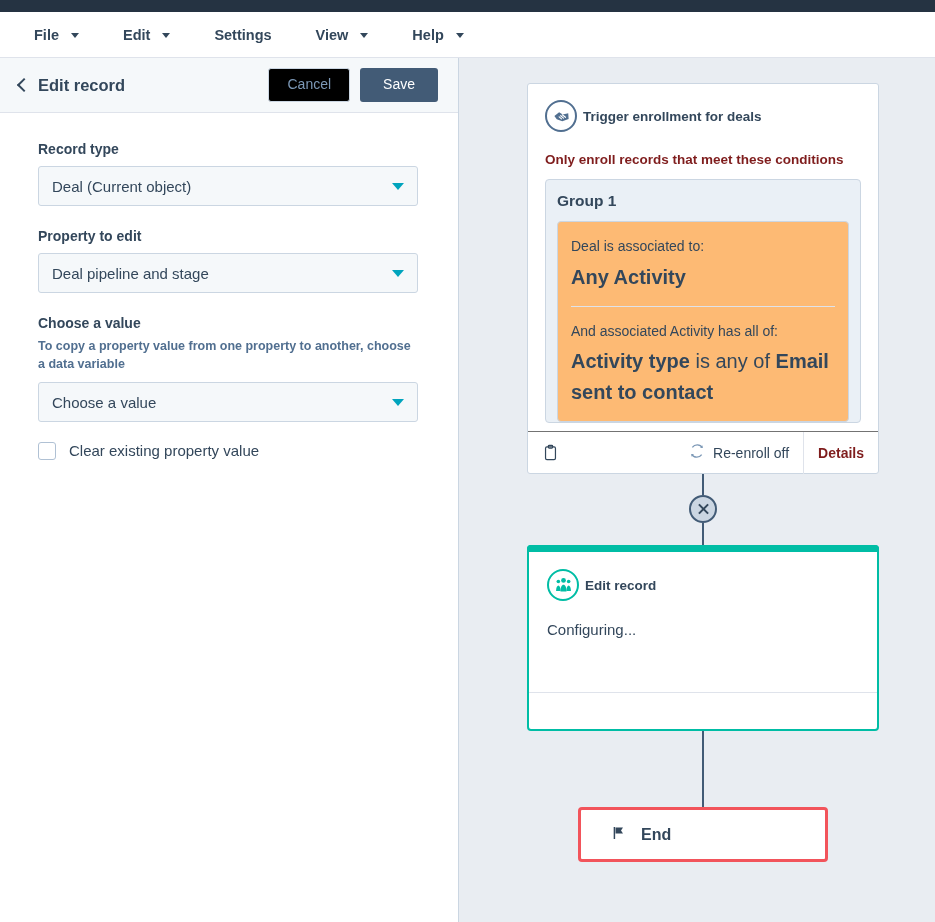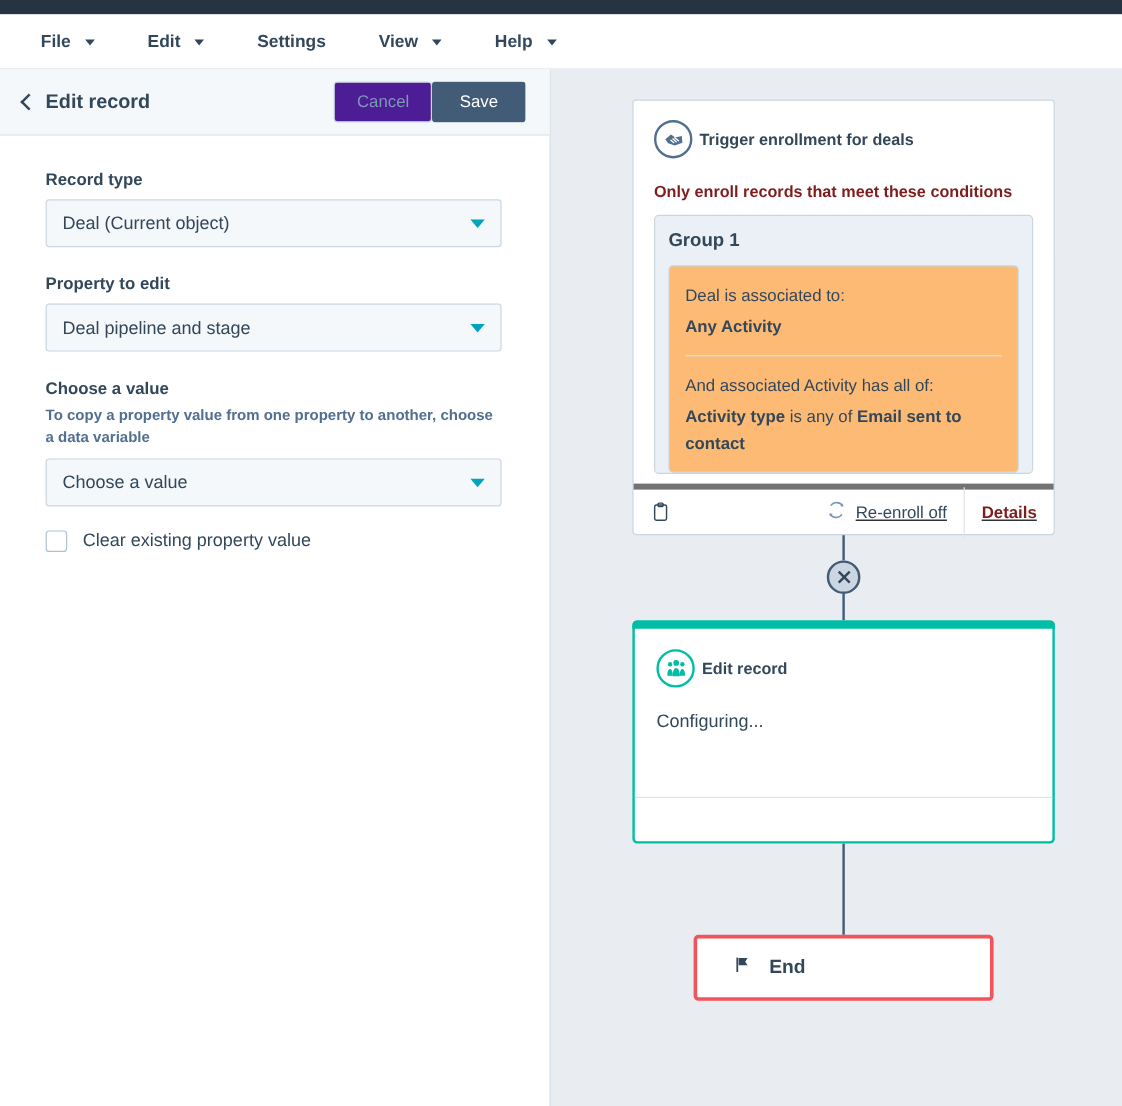--- a/index.html
+++ b/index.html
@@ -64,21 +64,22 @@
     transform: rotate(45deg);
   }
   .panel-title { font-size: 16.5px; font-weight: 700; color: #33475b; flex: 1 1 auto; }
   .btn {
     font-family: "Liberation Sans", sans-serif;
     font-size: 14px; border-radius: 3px; cursor: pointer;
     padding: 8px 18px; border: 1px solid transparent;
     line-height: 1.1;
   }
   .btn-cancel {
-    background: #4c1d95; color: #7c98b6; border-color: #cbd6e2;
+    background: #000000; color: #7c98b6; border-color: #cbd6e2;
+    margin-right: 10px;
   }
   .btn-save { background: #425b76; color: #ffffff; font-weight: 400; padding: 8px 22px; }
 
   .panel-body { flex: 1 1 auto; padding: 28px 38px; overflow: hidden; }
   .field { margin-bottom: 22px; }
   .field-label { font-size: 14px; font-weight: 700; color: #33475b; margin-bottom: 9px; }
   .field-help { font-size: 12.5px; font-weight: 700; color: #516f90; line-height: 1.45; margin: -3px 0 9px 0; }
   .select {
     position: relative; height: 40px; width: 380px;
     background: #f5f8fa; border: 1px solid #cbd6e2; border-radius: 3px;
@@ -129,25 +130,25 @@
   }
   .group-title { font-size: 15.5px; font-weight: 700; color: #33475b; margin-bottom: 11px; }
   .cond-box {
     background: #fdba74; border: 1px solid #cbd6e2; border-radius: 4px;
     padding: 0 13px;
   }
   .cond-block { padding: 14px 0 13px 0; }
   .cond-block + .cond-block { border-top: 1px solid #dfe3eb; }
   .cond-lead { font-size: 14px; color: #33475b; line-height: 1.55; }
   .cond-strong { font-weight: 700; }
-  .cond-line { font-size: 14px; color: #33475b; line-height: 1.55; margin-top: 4px; }
+  .cond-line { font-size: 20px; color: #33475b; line-height: 1.55; margin-top: 4px; }
 
   .card-footer {
-    border-top: 5px solid #737373;
-    height: 42px; display: flex; align-items: center; padding: 0 0 0 14px; text-decoration: underline;
+    border-top: 1px solid #737373;
+    height: 42px; display: flex; align-items: center; padding: 0 0 0 14px;
   }
   .footer-left { flex: 0 0 auto; display: flex; align-items: center; }
   .footer-spacer { flex: 1 1 auto; }
   .reenroll { display: flex; align-items: center; gap: 8px; font-size: 14px; color: #33475b; padding-right: 14px; }
   .details {
     border-left: 1px solid #dfe3eb; padding: 0 14px; height: 42px;
     display: flex; align-items: center; font-size: 14px; font-weight: 700; color: #7f1d1d;
     cursor: pointer;
     text-align: center;
   }

